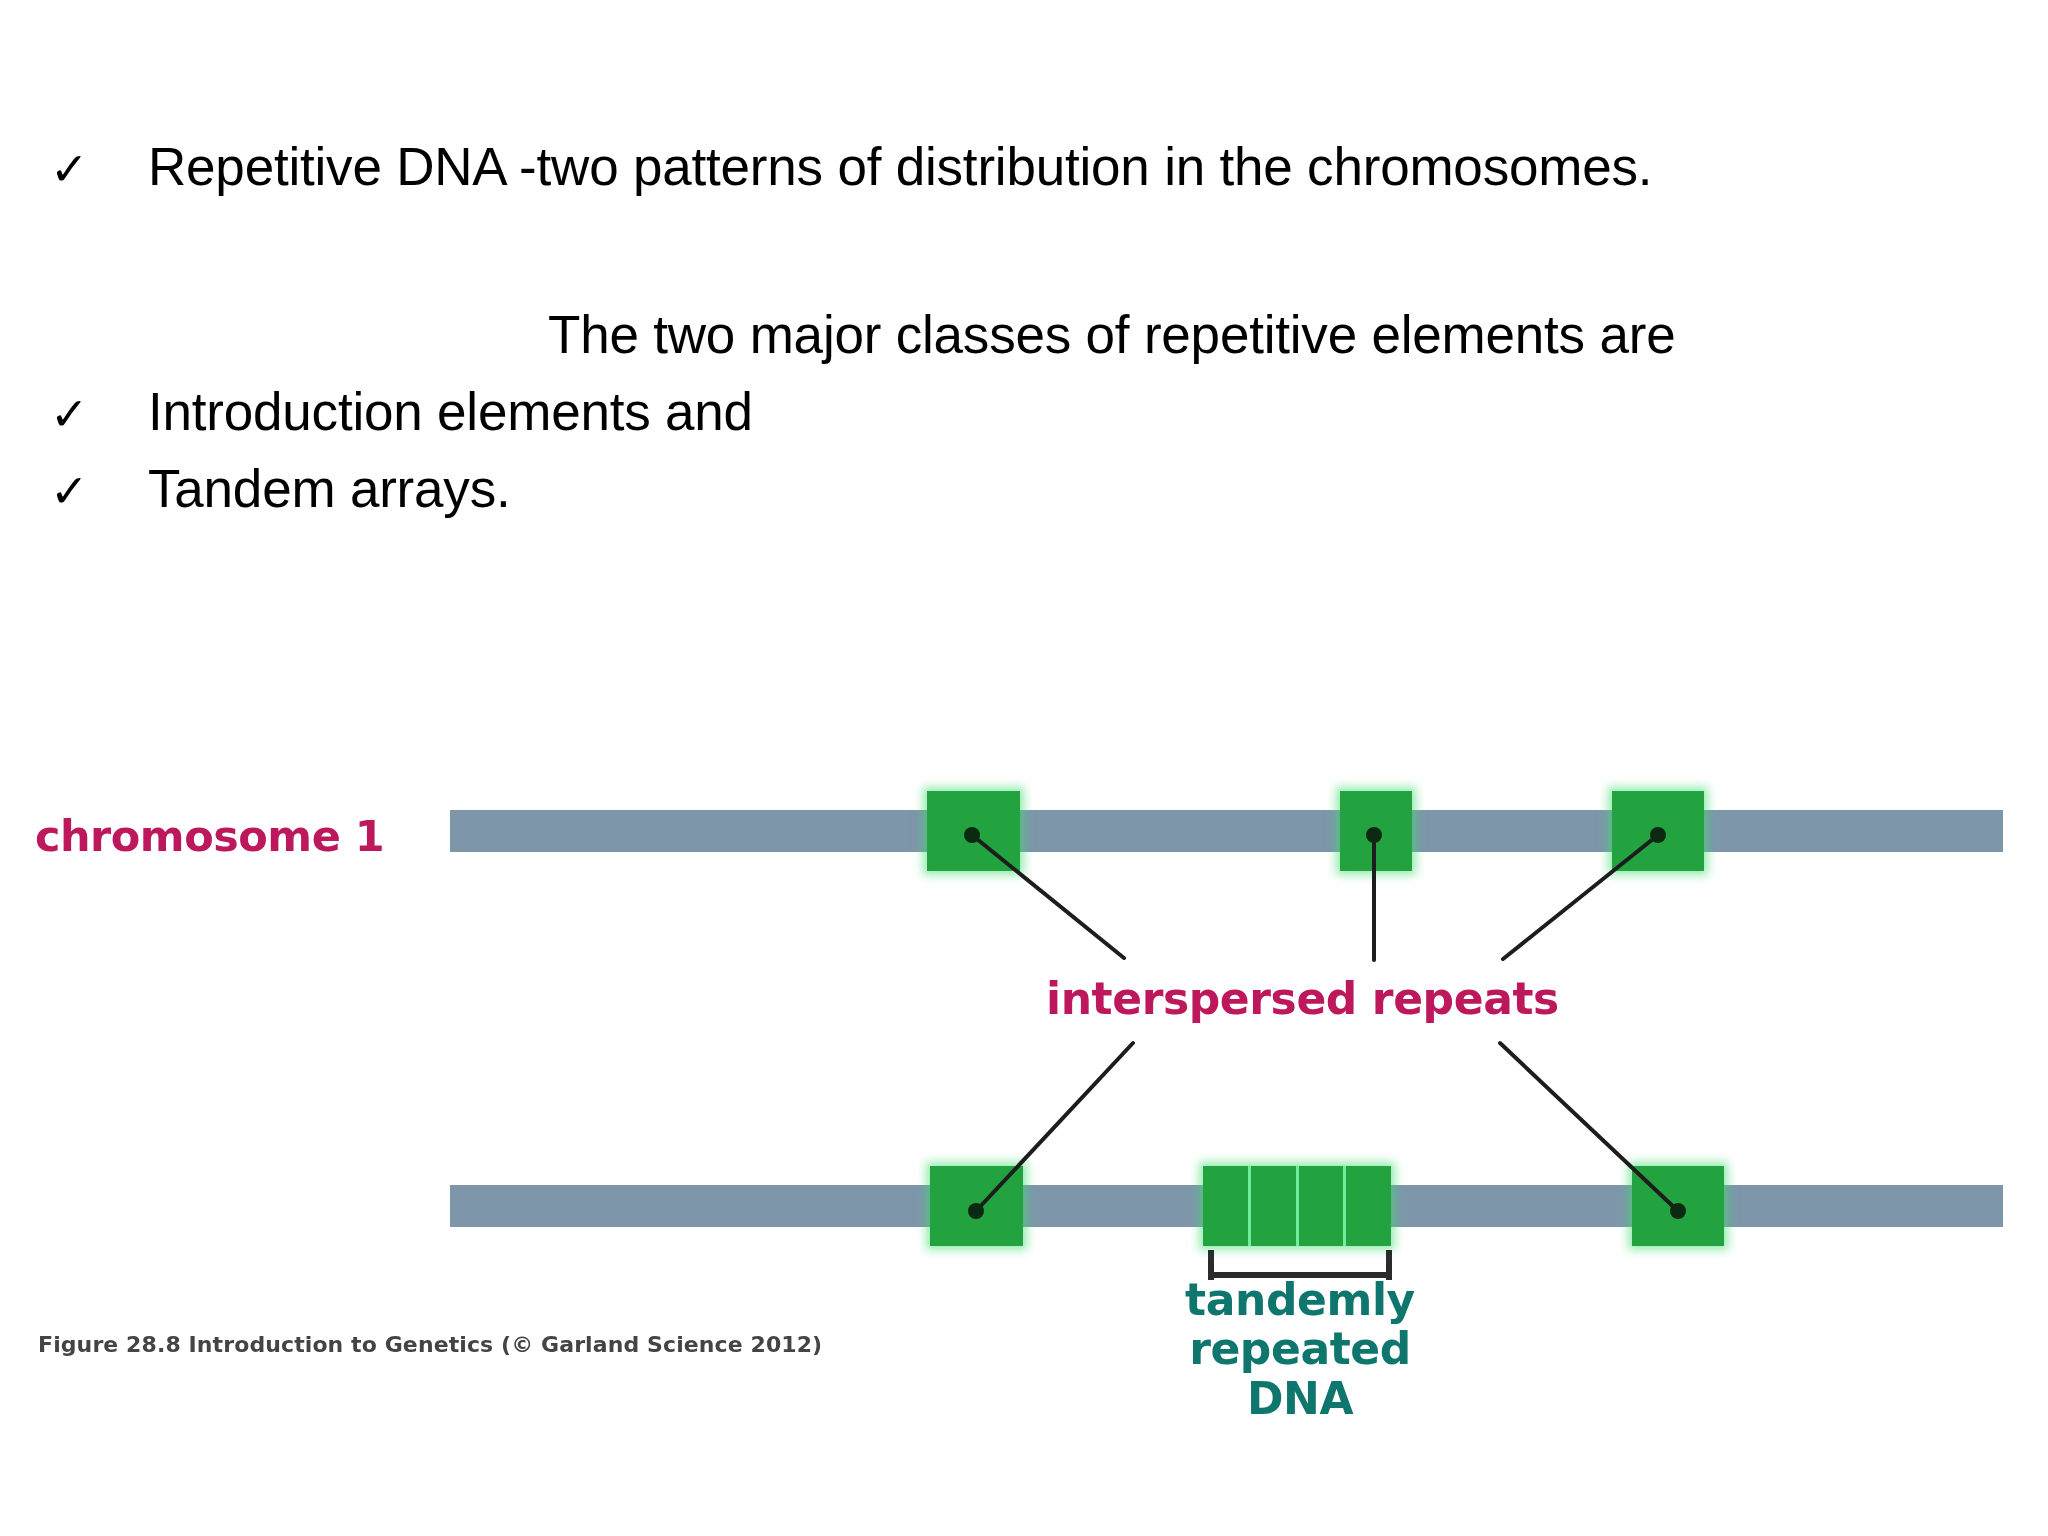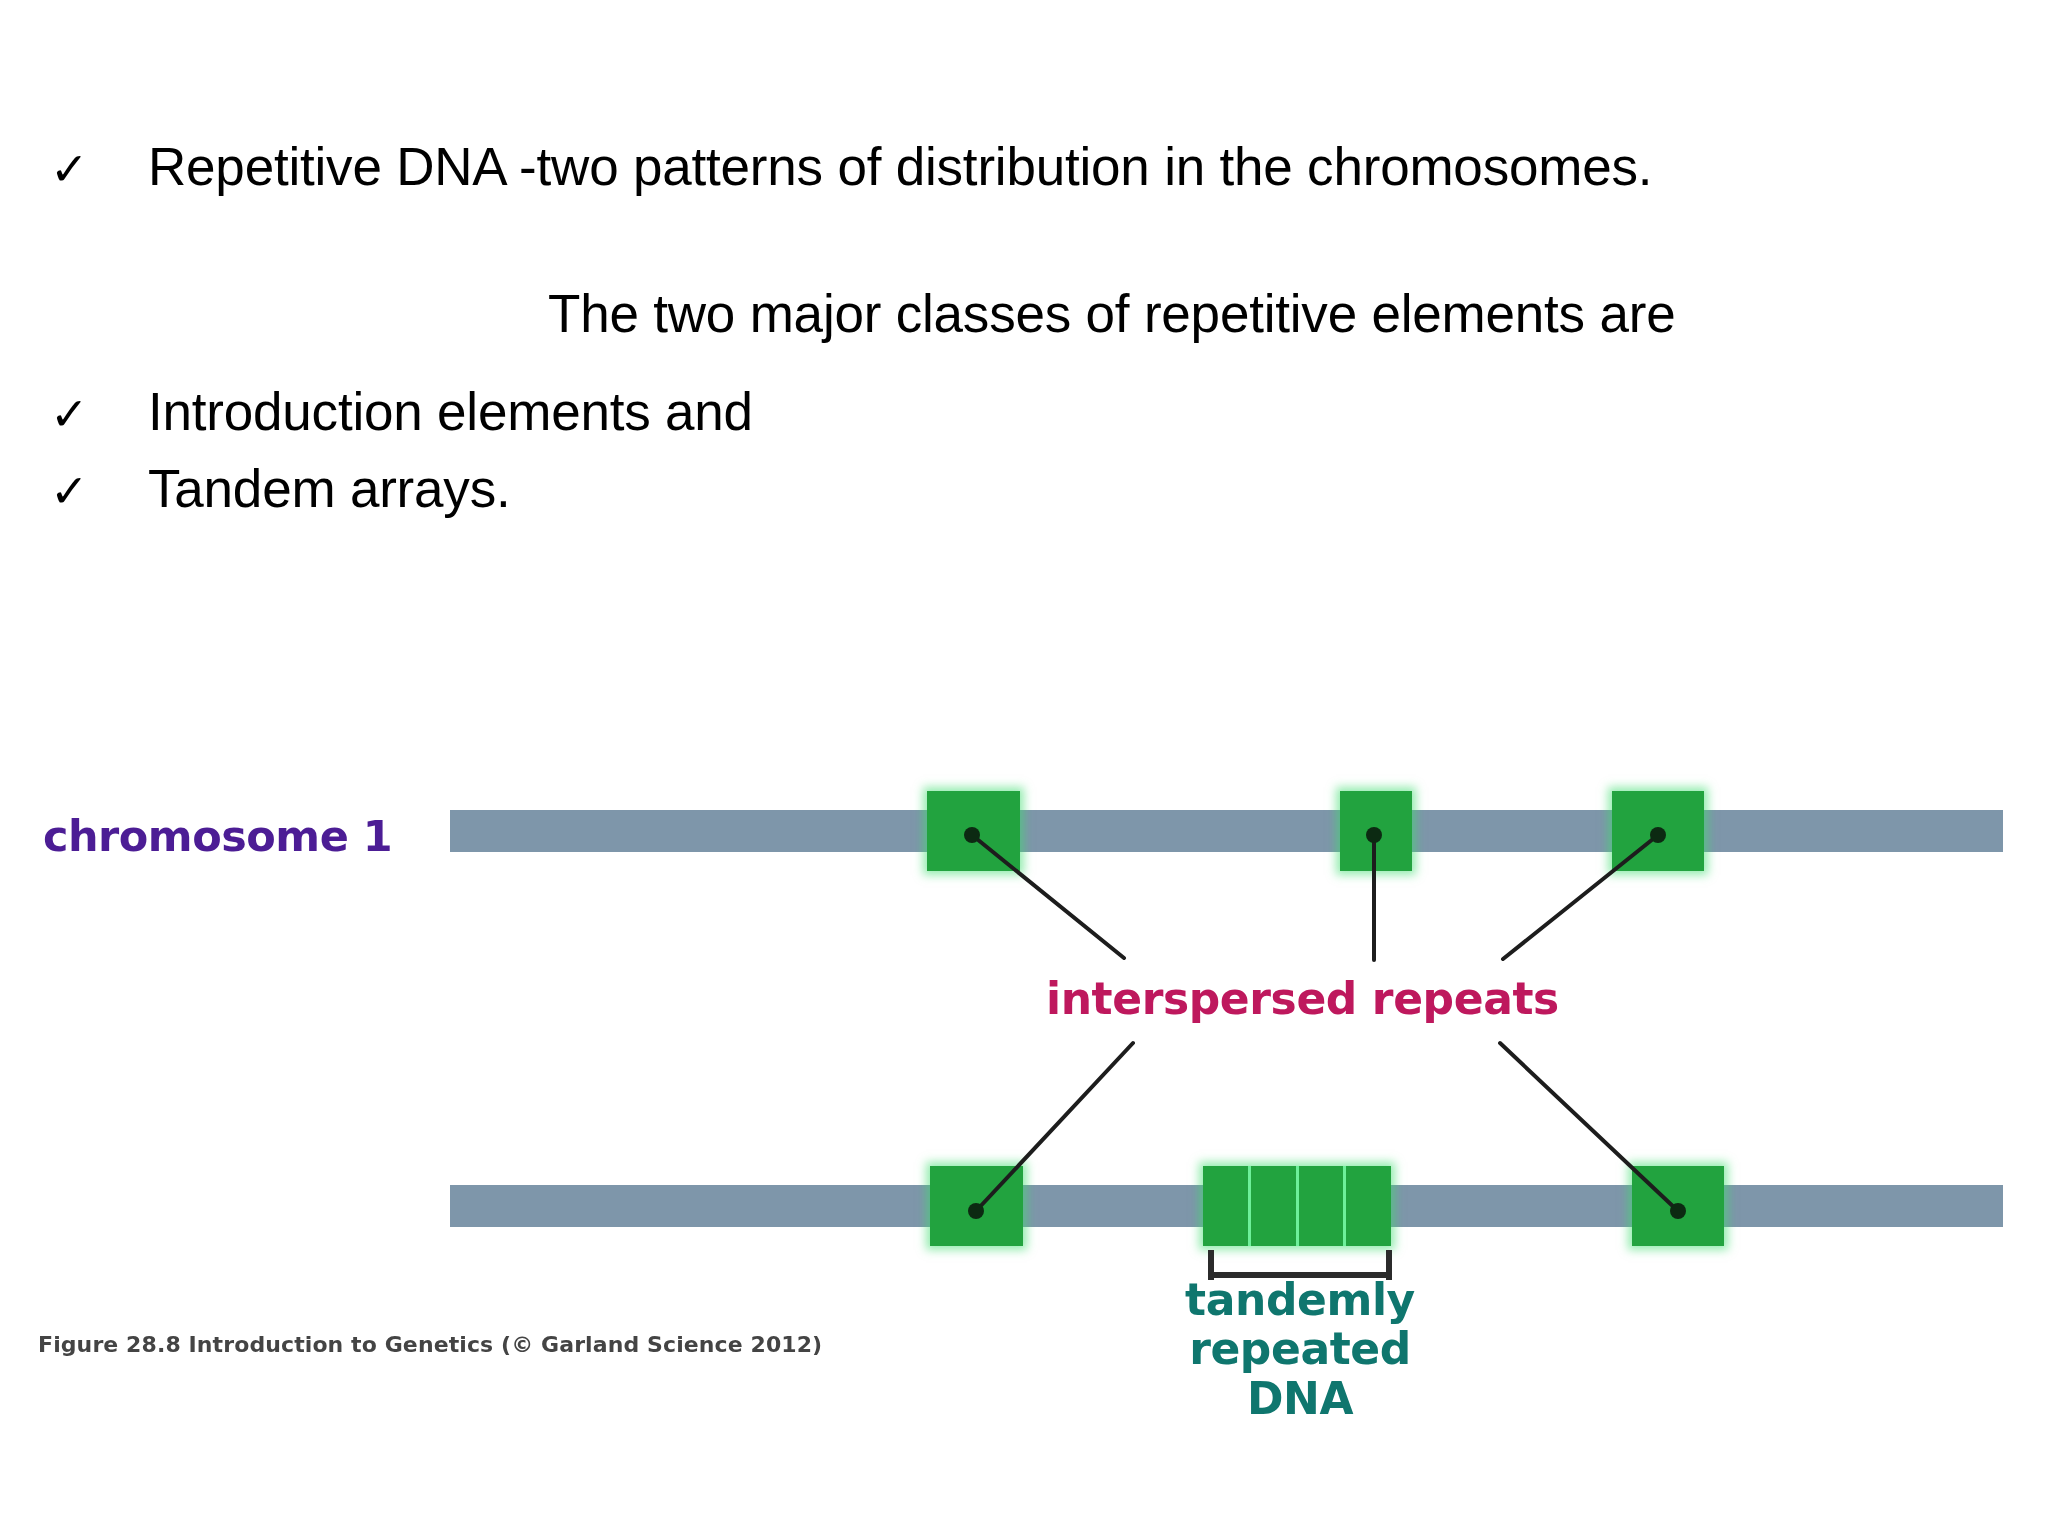--- a/index.html
+++ b/index.html
@@ -40,21 +40,21 @@
     font-size: 46px;
     color: #000;
     flex: 0 0 auto;
   }
   .bullet-text {
     display: inline-block;
     margin-left: 36px;
   }
 
   .line-1 { left: 50px;  top: 140px; }
-  .line-2 { left: 50px;  top: 287px; justify-content: center; }
+  .line-2 { left: 50px;  top: 308px; justify-content: center; }
   .line-3 { left: 50px;  top: 385px; }
   .line-4 { left: 50px;  top: 462px; }
   .line-2 .bullet-mark { visibility: hidden; }
   .line-2 .bullet-text { padding-left: 400px; }
 
   
   #figure {
     position: absolute;
     left: 0;
     top: 755px;
@@ -71,23 +71,22 @@
     background: #ffffff;
   }
 
   
   .chrom-label {
     position: absolute;
     font-family: "DejaVu Sans", sans-serif;
     font-weight: bold;
     font-size: 43px;
     letter-spacing: -0.5px;
-    color: #4c1d95;
-    white-space: nowrap;
-    margin-left: 8px;
+    color: #be185d;
+    white-space: nowrap;
   }
   #chrom1-label { left: 35px; top: 56px; }
   #chrom2-label { left: 35px; top: 430px; }
 
   
   .chrom-bar {
     position: absolute;
     left: 450px;
     width: 1553px;
     height: 42px;

